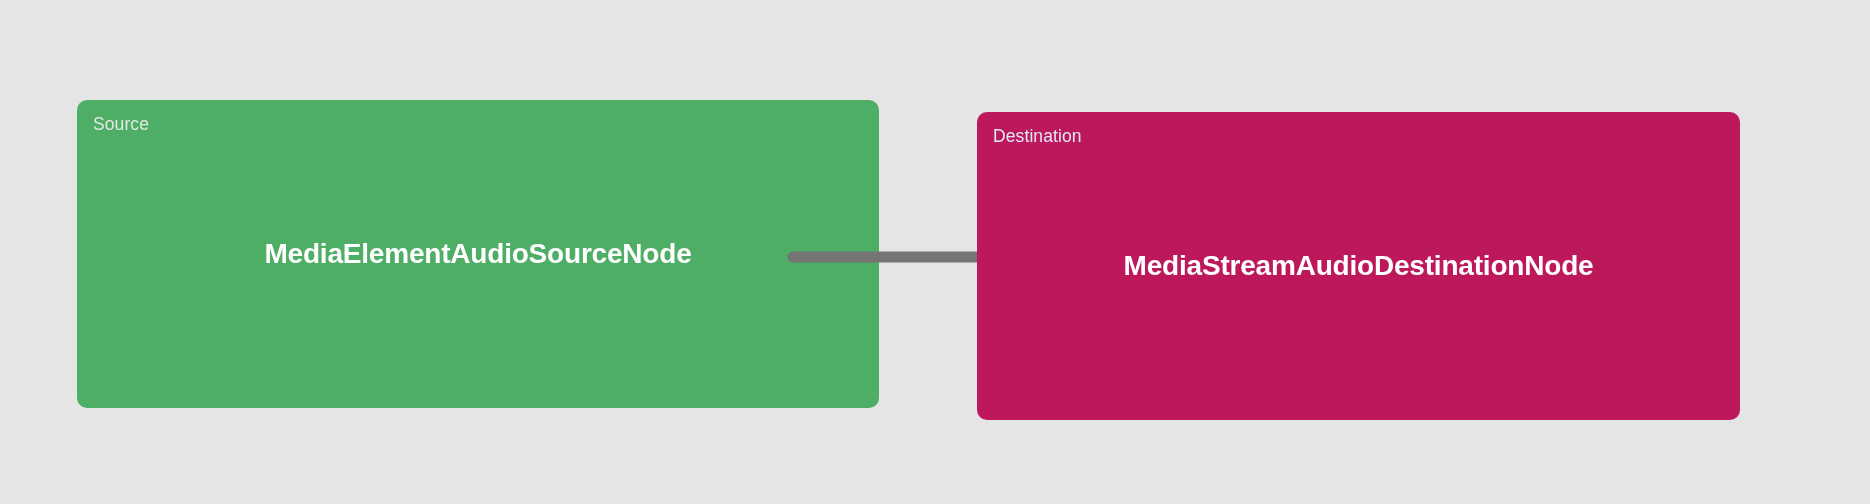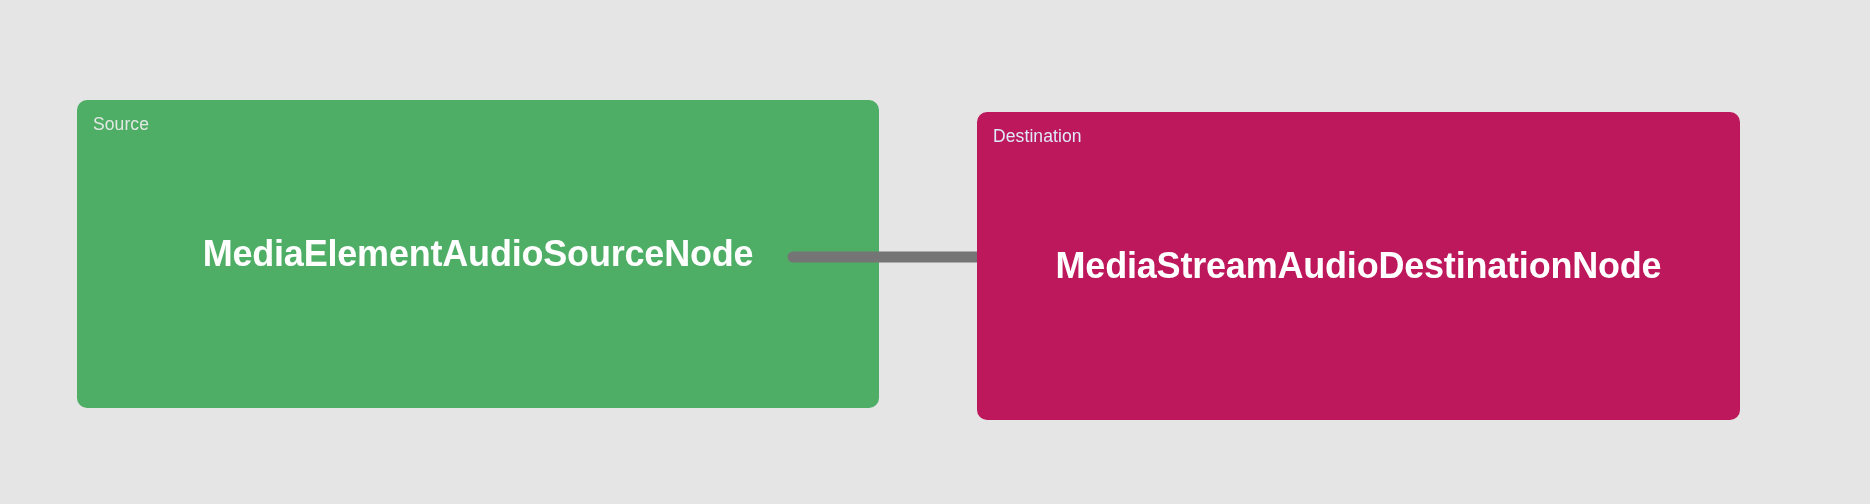--- a/index.html
+++ b/index.html
@@ -57,21 +57,21 @@
   }
   .node-title {
     position: absolute;
     left: 0;
     right: 0;
     top: 0;
     bottom: 0;
     display: flex;
     align-items: center;
     justify-content: center;
-    font-size: 36px;
+    font-size: 28px;
     font-weight: bold;
     color: #ffffff;
     letter-spacing: -0.2px;
     white-space: nowrap;
   }
   .edge {
     position: absolute;
     left: 780px;
     top: 195px;
     width: 270px;

